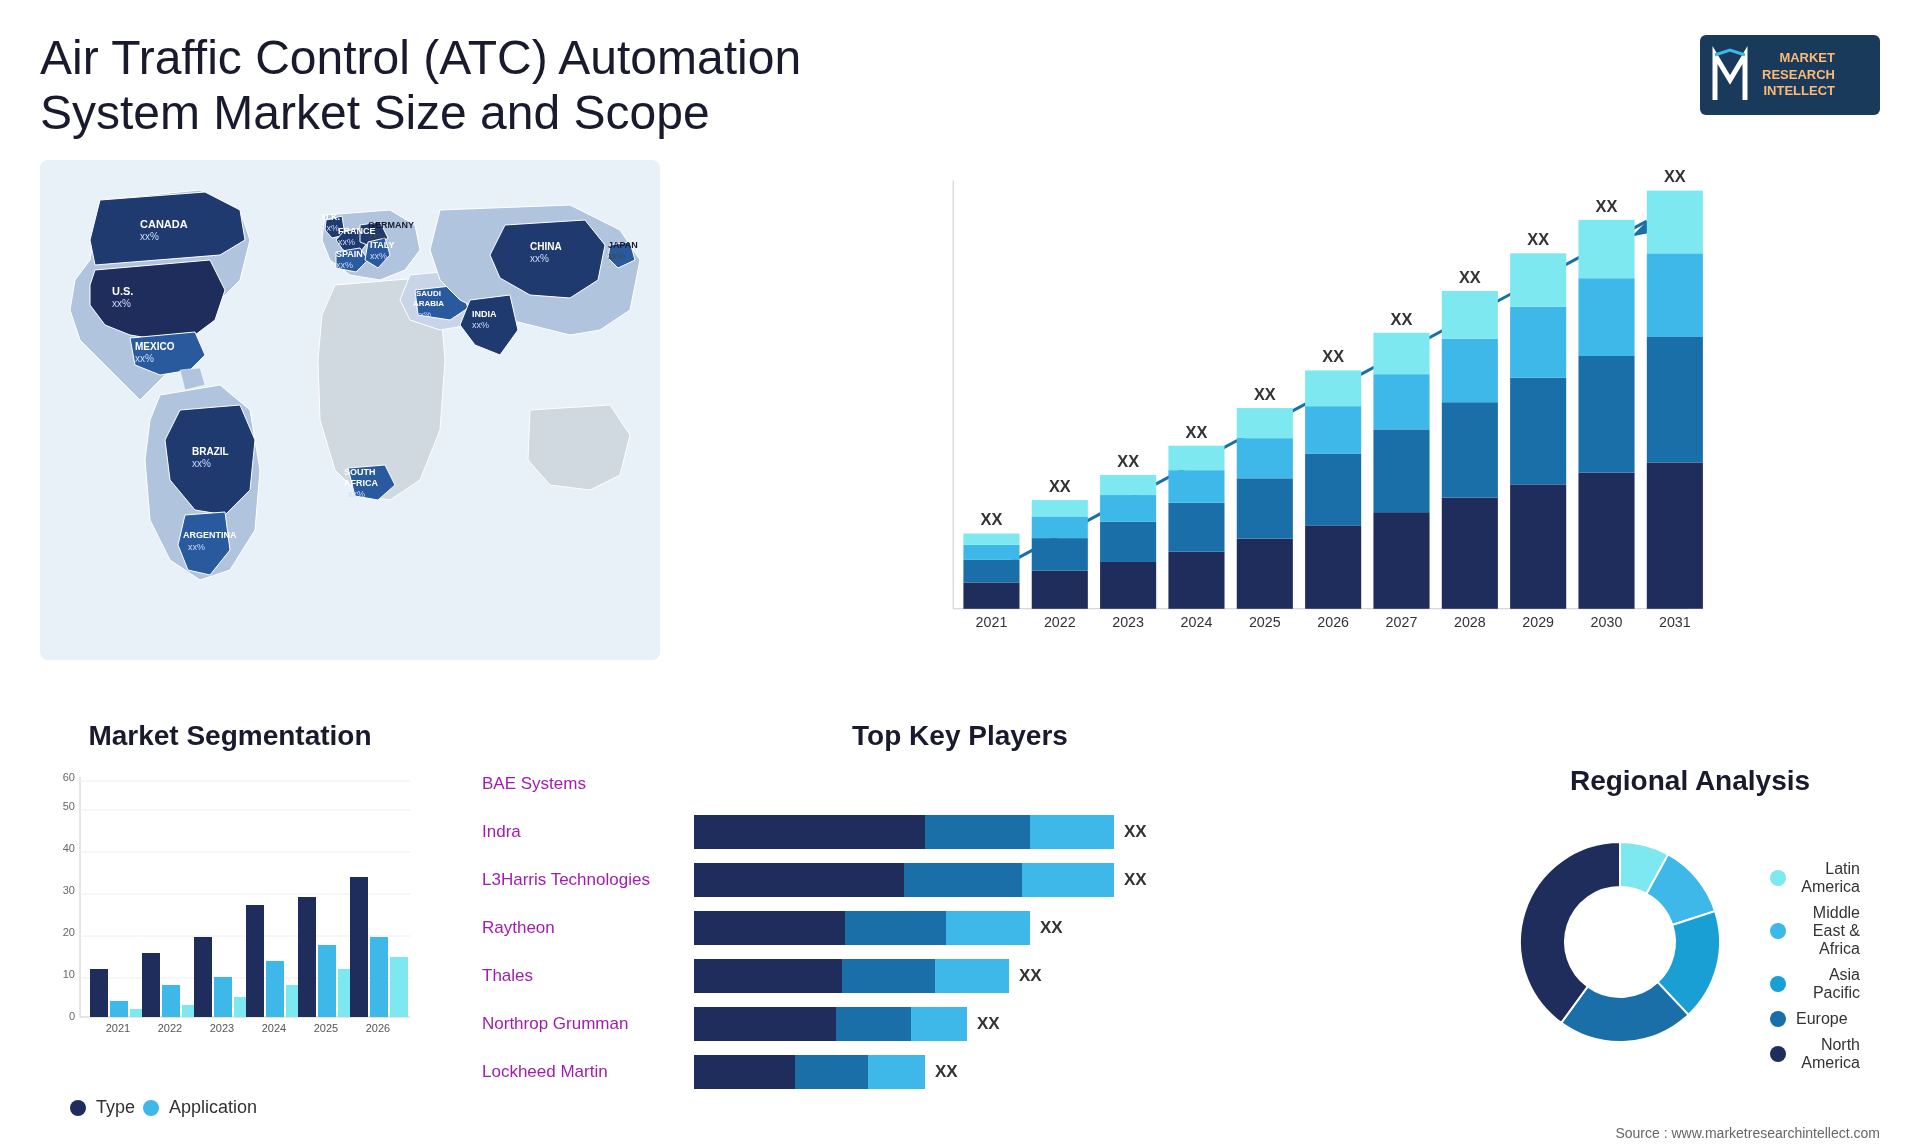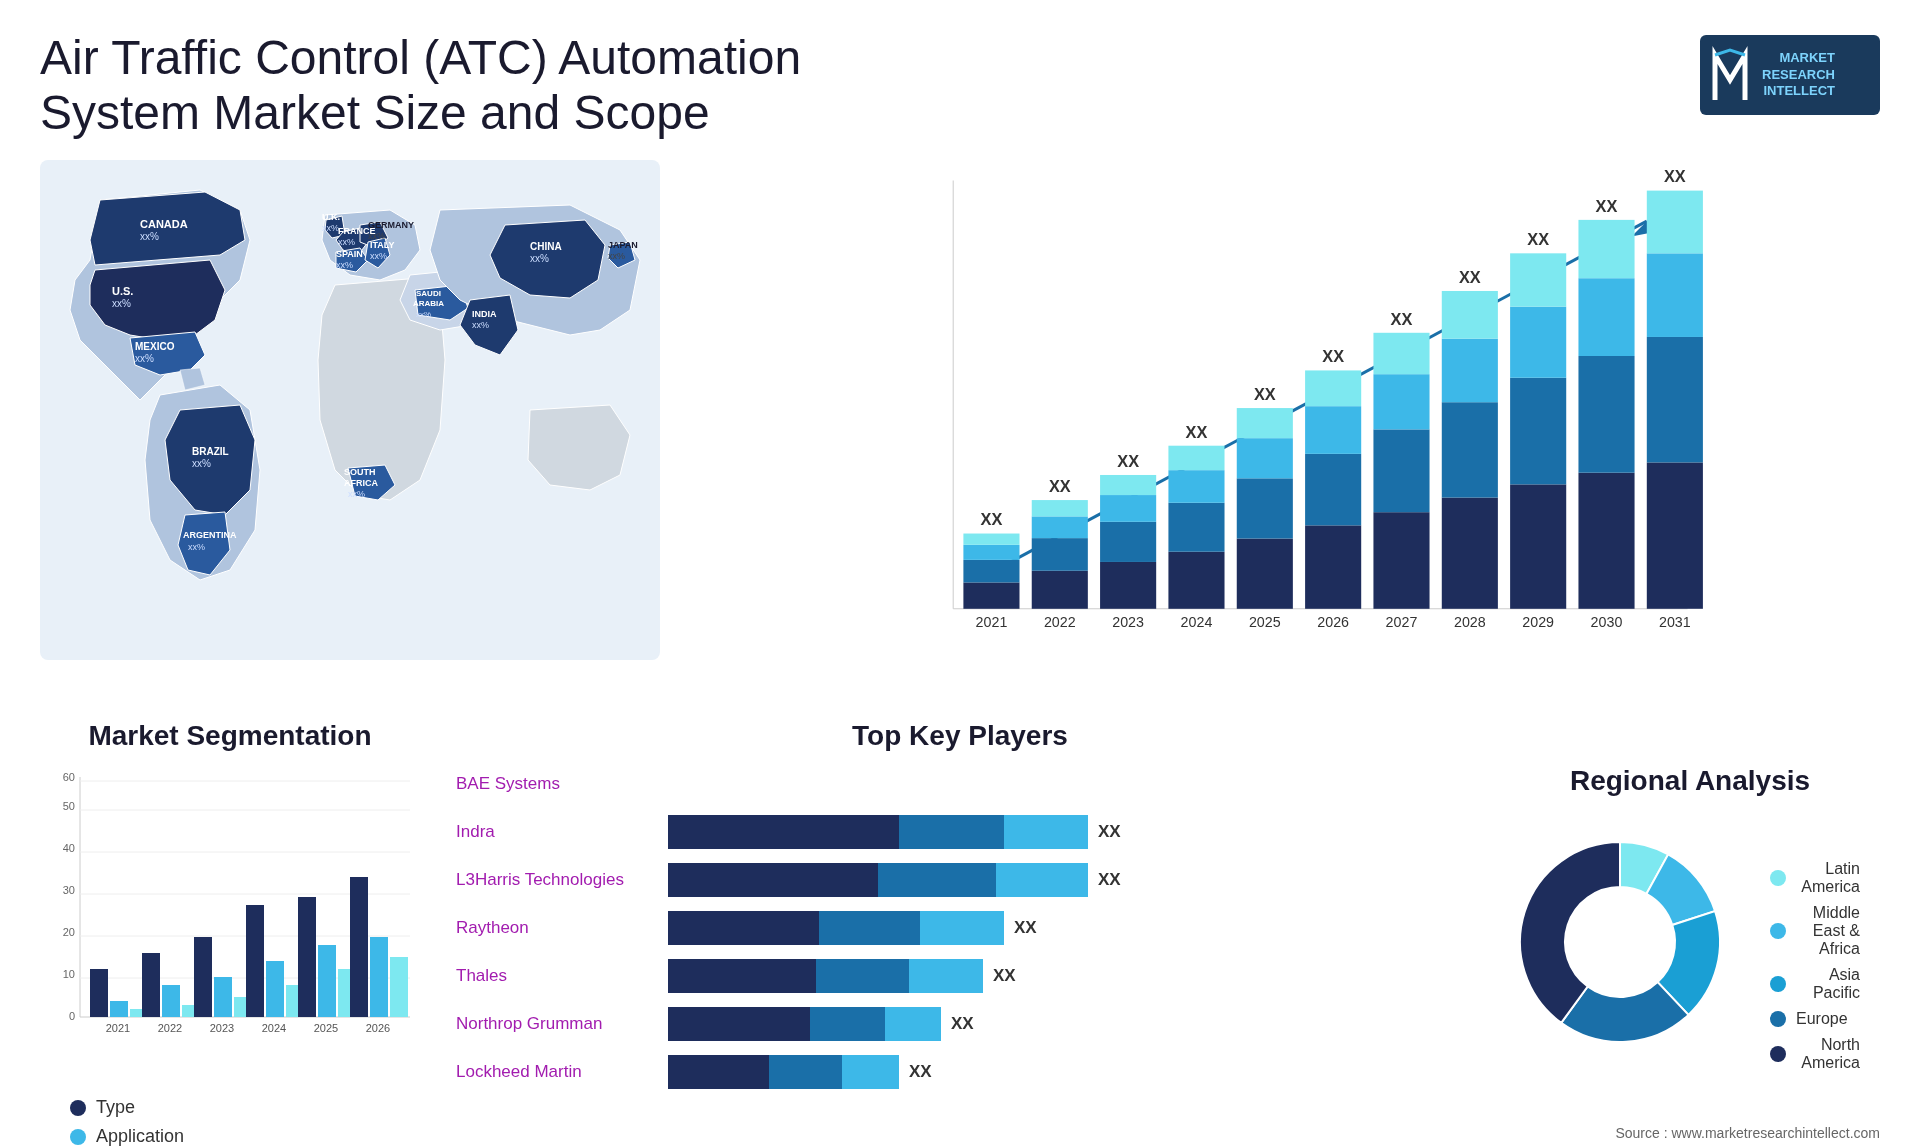--- a/index.html
+++ b/index.html
@@ -38,21 +38,21 @@
       width: 180px;
       height: 80px;
       display: flex;
       align-items: center;
       justify-content: center;
       border-radius: 6px;
       position: relative;
       overflow: hidden;
     }
     .logo-text {
-      color: #7dd3fc;
+      color: #fdba74;
       font-size: 13px;
       font-weight: 700;
       text-align: right;
       line-height: 1.3;
       padding-right: 10px;
       padding-left: 27px;
     }
     .logo-m {
       position: absolute;
       left: 10px;
@@ -80,21 +80,21 @@
     .chart-section {
       flex: 1;
       position: relative;
       padding-left: 20px;
     }
 
     
     .bottom-area {
       display: flex;
       padding: 20px 40px;
-      gap: 16px;
+      gap: 42px;
       height: 420px;
     }
     .segmentation-section {
       width: 380px;
       flex-shrink: 0;
     }
     .key-players-section {
       flex: 1;
     }
     .regional-section {
@@ -127,21 +127,21 @@
     }
 
     
     .seg-chart-container {
       width: 100%;
       height: 320px;
       position: relative;
     }
     .seg-legend {
       display: flex;
-      flex-direction: column;
+      flex-direction: row;
       gap: 8px;
       margin-top: 10px;
       padding-left: 30px;
     }
     .legend-item {
       display: flex;
       align-items: center;
       gap: 10px;
       font-size: 18px;
       color: #333;

